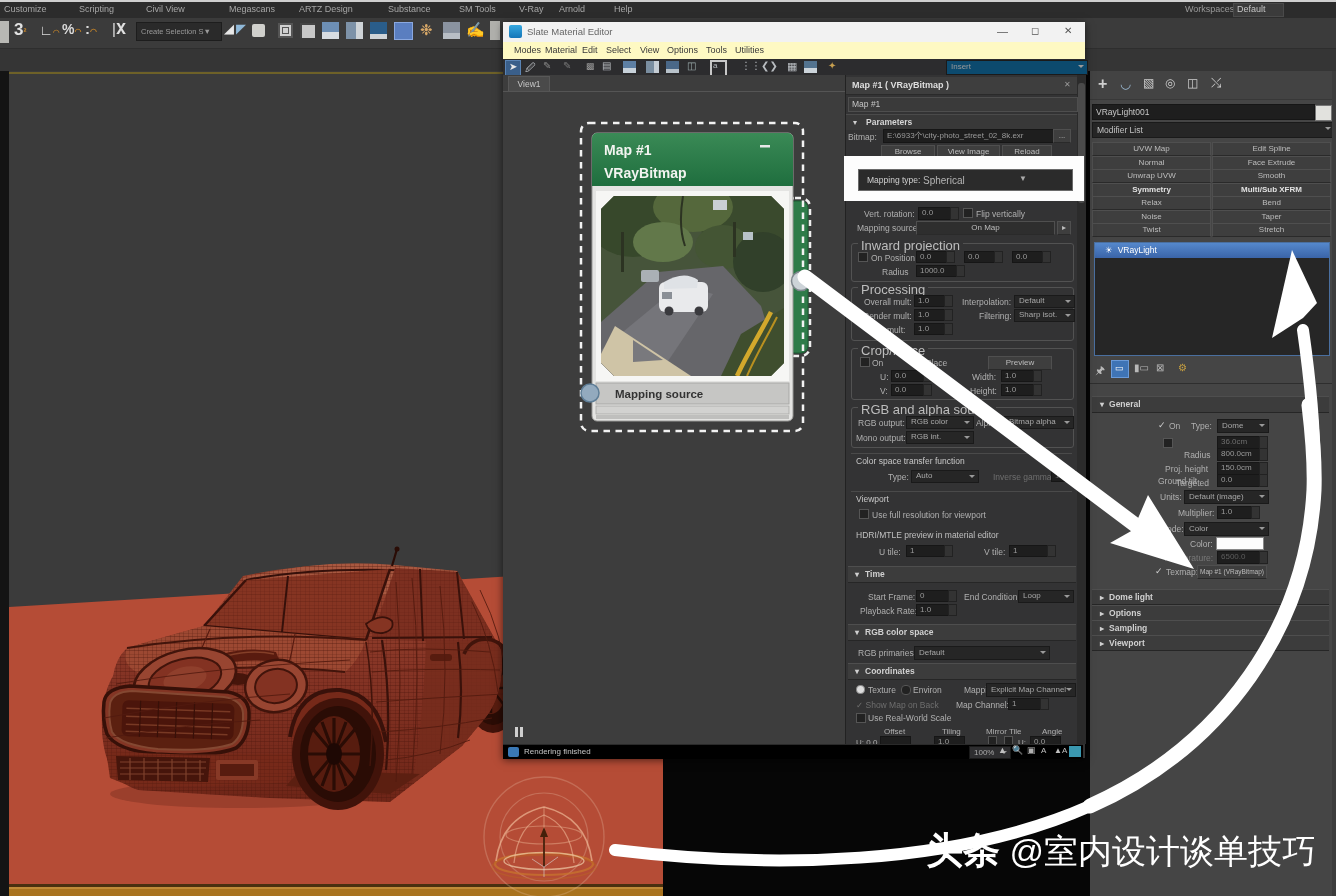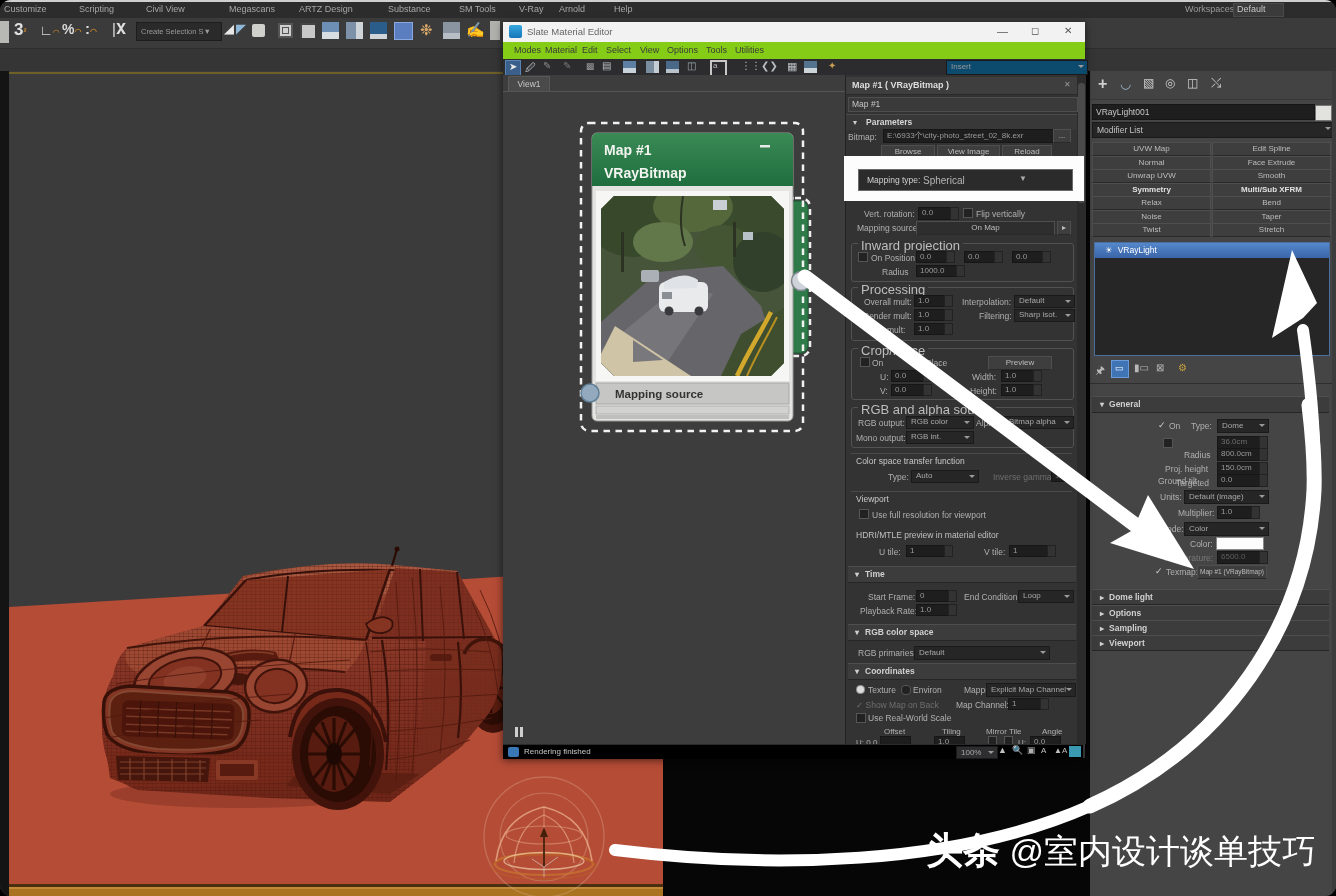--- a/index.html
+++ b/index.html
@@ -1,17 +1,17 @@
 <!DOCTYPE html>
 <html><head>
 <meta charset="utf-8">
 <style>
   html,body{margin:0;padding:0;background:#000;}
   #stage{position:relative;width:1336px;height:896px;overflow:hidden;
-    font-family:"Liberation Sans",sans-serif;background:#3a3a3a;border-radius:11px;}
+    font-family:"Liberation Sans",sans-serif;background:#3a3a3a;}
   .abs{position:absolute;}
   .lbl{position:absolute;color:#b0b0b0;font-size:8.5px;white-space:nowrap;}
   .fld{position:absolute;background:#1e1e1e;border:1px solid #161616;color:#9a9a9a;
     font-size:8px;line-height:10px;padding-left:3px;white-space:nowrap;overflow:hidden;}
   .btn{position:absolute;background:#3e3e3e;border:1px solid #4f4f4f;border-bottom-color:#2a2a2a;
     color:#bdbdbd;font-size:8px;text-align:center;overflow:hidden;white-space:nowrap;}
   .drop{position:absolute;background:#262626;border:1px solid #1a1a1a;color:#a8a8a8;
     font-size:8px;line-height:11px;padding-left:4px;white-space:nowrap;overflow:hidden;}
   .drop:after{content:"";position:absolute;right:3px;top:4px;border:3px solid transparent;
     border-top-color:#9a9a9a;}
@@ -307,21 +307,21 @@
   <div id="editor" class="abs" style="left:503px;top:22px;width:582px;height:736px;background:#333;box-shadow:0 2px 8px rgba(0,0,0,.6);">
 
     <div class="abs" style="left:0;top:0;width:582px;height:20px;background:#f2f2f2;">
       <div class="abs" style="left:6px;top:3px;width:13px;height:13px;background:linear-gradient(#35a8e0,#1576b8);border-radius:2px;"></div>
       <span class="abs blurry" style="left:24px;top:4px;font-size:9.5px;color:#666;">Slate Material Editor</span>
       <span class="abs" style="left:494px;top:3px;font-size:11px;color:#555;">—</span>
       <span class="abs" style="left:528px;top:3px;font-size:10px;color:#555;">◻</span>
       <span class="abs" style="left:561px;top:3px;font-size:10px;color:#555;">✕</span>
     </div>
 
-    <div class="abs blurry" style="left:0;top:20px;width:582px;height:17px;background:#84cc16;border-bottom:1px solid #d8d8d8;font-size:9px;color:#3a3a3a;">
+    <div class="abs blurry" style="left:0;top:20px;width:582px;height:17px;background:#fef9c3;border-bottom:1px solid #d8d8d8;font-size:9px;color:#3a3a3a;">
       <span class="abs" style="left:11px;top:3px;">Modes</span>
       <span class="abs" style="left:42px;top:3px;">Material</span>
       <span class="abs" style="left:79px;top:3px;">Edit</span>
       <span class="abs" style="left:103px;top:3px;">Select</span>
       <span class="abs" style="left:137px;top:3px;">View</span>
       <span class="abs" style="left:164px;top:3px;">Options</span>
       <span class="abs" style="left:203px;top:3px;">Tools</span>
       <span class="abs" style="left:232px;top:3px;">Utilities</span>
     </div>
 
@@ -579,21 +579,21 @@
       <div class="fld" style="left:88px;top:661px;width:26px;height:8px;">1.0</div>
       <div class="chk" style="left:142px;top:661px;width:7px;height:7px;"></div>
       <div class="chk" style="left:158px;top:661px;width:7px;height:7px;"></div>
       <span class="lbl" style="left:172px;top:663px;font-size:8px;">U:</span>
       <div class="fld" style="left:184px;top:661px;width:26px;height:8px;">0.0</div>
     </div>
 
     <div class="abs" style="left:0;top:722px;width:580px;height:14px;background:#000000;border-top:1px solid #2a2a2a;">
       <div class="abs" style="left:5px;top:2px;width:11px;height:10px;background:#3a78b5;border-radius:2px;"></div>
       <span class="abs blurry" style="left:21px;top:2px;font-size:8px;color:#c5c5c5;">Rendering finished</span>
-      <div class="drop" style="left:453px;top:1px;width:36px;height:11px;background:#2e2e30;">100%</div>
+      <div class="drop" style="left:466px;top:1px;width:36px;height:11px;background:#2e2e30;">100%</div>
       <span class="abs" style="left:495px;top:0px;font-size:9px;color:#c0c0c0;">▲</span>
       <span class="abs" style="left:509px;top:0px;font-size:9px;color:#c0c0c0;">🔍</span>
       <span class="abs" style="left:524px;top:0px;font-size:9px;color:#b0b0b0;">▣</span>
       <span class="abs" style="left:538px;top:1px;font-size:8px;color:#c0c0c0;">A</span>
       <span class="abs" style="left:551px;top:1px;font-size:8px;color:#c0c0c0;">▲A</span>
       <div class="abs" style="left:566px;top:1px;width:12px;height:11px;background:#3a98b0;"></div>
     </div>
   </div>
 
   <svg id="arrows" class="abs" style="left:0;top:0;pointer-events:none;" width="1336" height="896" viewBox="0 0 1336 896">

